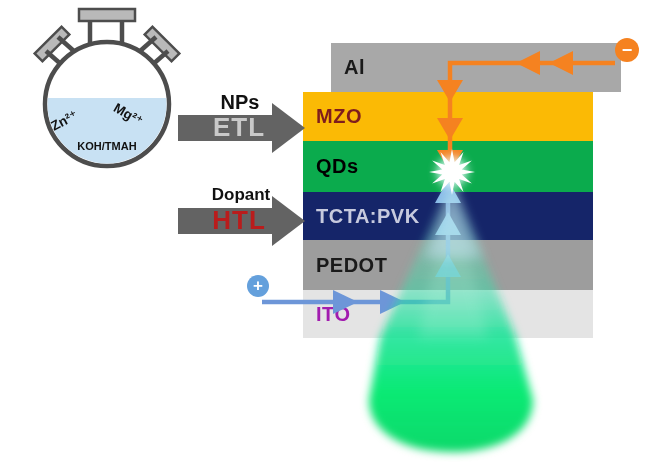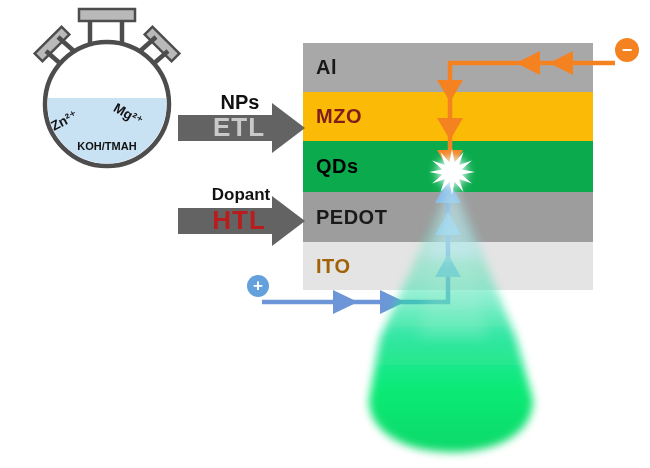--- a/index.html
+++ b/index.html
@@ -4,21 +4,21 @@
 <style>
   html,body{margin:0;padding:0;background:#fff;}
   .canvas{
     position:relative;width:650px;height:468px;background:#ffffff;
     font-family:"Liberation Sans","DejaVu Sans",sans-serif;overflow:hidden;
   }
   
   .stack{position:absolute;left:303px;top:43px;width:290px;height:295px;}
   .layer{position:relative;width:100%;display:flex;align-items:center;}
   .layer span{padding-left:13px;font-size:20px;font-weight:bold;letter-spacing:.5px;}
-  .layer-al{height:49px;}
+  .layer-al{height:49px;margin-left:28px;}
   .layer-mzo{height:49px;}
   .layer-qds{height:51px;}
   .layer-tcta{height:48px;}
   .layer-pedot{height:50px;}
   .layer-ito{height:48px;}
   
   svg.overlay{position:absolute;left:0;top:0;width:650px;height:468px;pointer-events:none;}
   
   .txt{position:absolute;color:#111;font-weight:bold;white-space:nowrap;}
   .np-label{left:198px;top:91px;width:84px;text-align:center;font-size:20px;}
@@ -42,24 +42,27 @@
   <div class="stack">
     <div class="layer layer-al" style="background: rgb(168, 168, 168); color: rgb(26, 26, 26);">
       <span>Al</span>
     </div>
     <div class="layer layer-mzo" style="background: rgb(251, 186, 5); color: #7f1d1d; align-items: center;">
       <span>MZO</span>
     </div>
     <div class="layer layer-qds" style="background: rgb(11, 171, 77); color: #000000;">
       <span>QDs</span>
     </div>
+    <div class="layer layer-tcta" style="background: rgb(21, 37, 105); color: rgb(199, 202, 222);">
+      <span>TCTA:PVK</span>
+    </div>
     <div class="layer layer-pedot" style="background: rgb(157, 157, 157); color: rgb(26, 26, 26);">
       <span>PEDOT</span>
     </div>
-    <div class="layer layer-ito" style="background: rgb(228, 228, 228); color: #a16207;">
+    <div class="layer layer-ito" style="background: rgb(228, 228, 228); color: #a21caf;">
       <span>ITO</span>
     </div>
   </div>
 
   <svg class="overlay" viewBox="0 0 650 468">
     <defs>
       <linearGradient id="coneGrad" gradientUnits="userSpaceOnUse" x1="452" y1="178" x2="452" y2="452">
         <stop offset="0" stop-color="#7fe8c8" stop-opacity="0"></stop>
         <stop offset="0.16" stop-color="#5fe4bc" stop-opacity="0.22"></stop>
         <stop offset="0.42" stop-color="#2ee0a8" stop-opacity="0.5"></stop>

